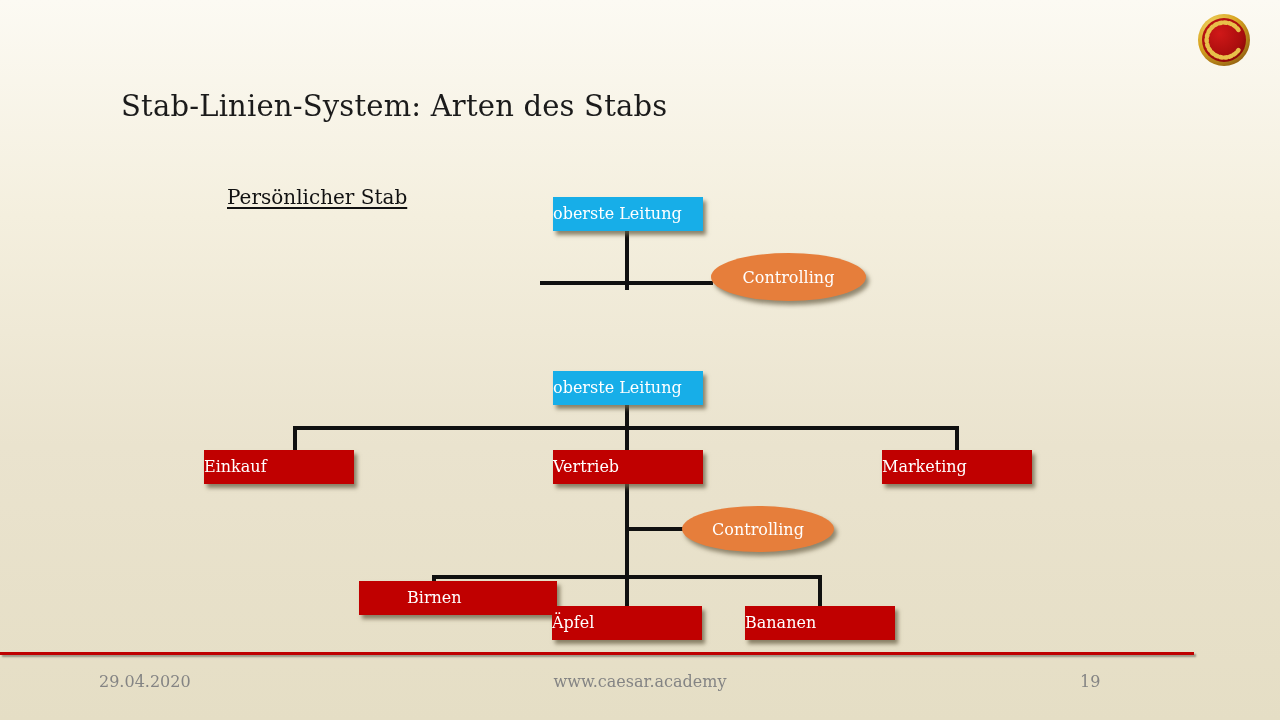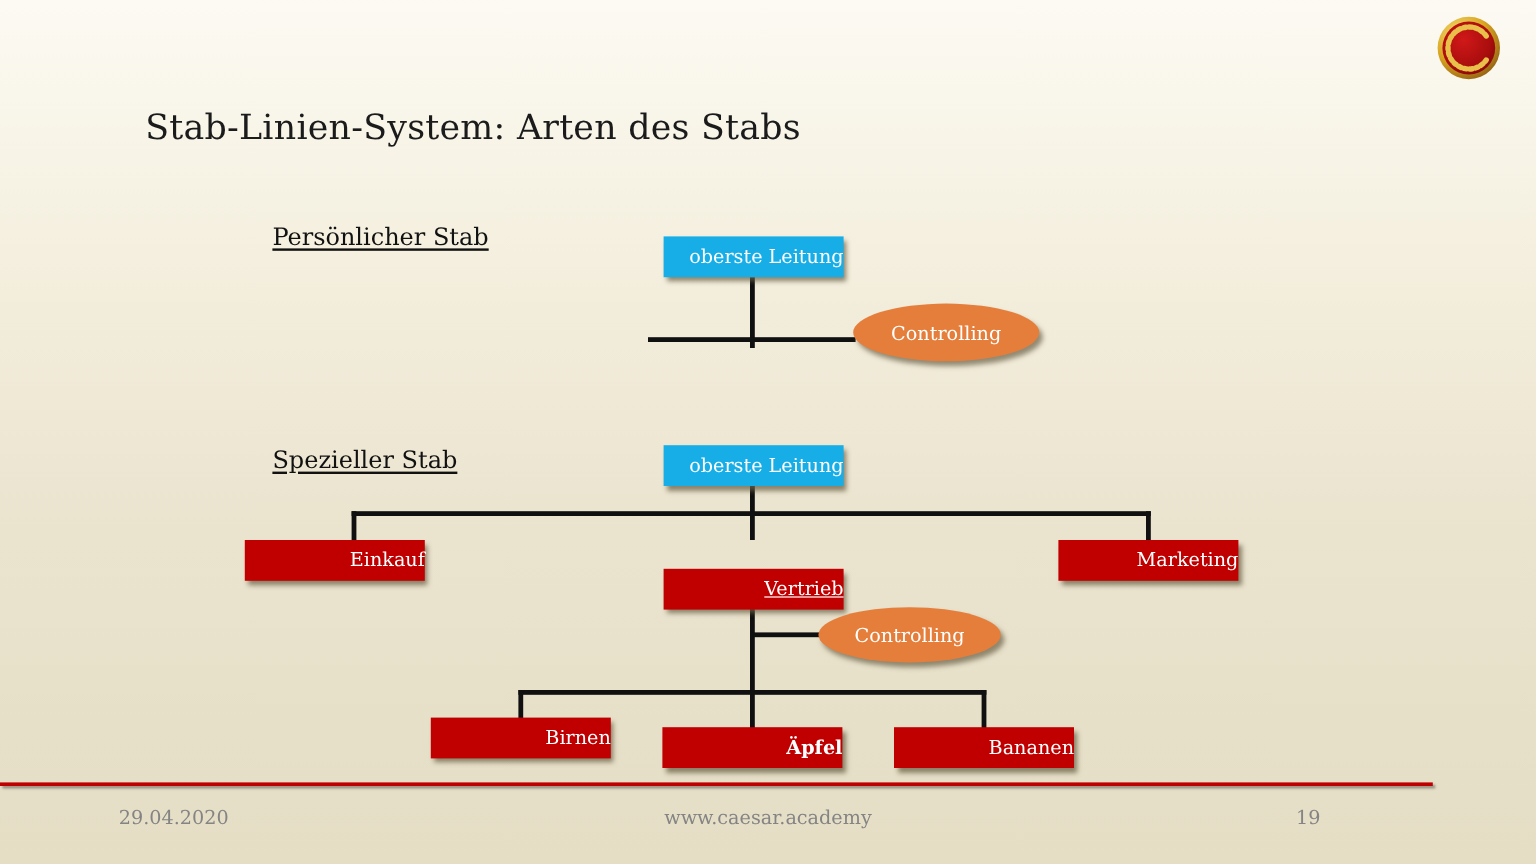--- a/index.html
+++ b/index.html
@@ -6,21 +6,21 @@
   .slide {
     position:relative; width:1280px; height:720px; overflow:hidden;
     font-family:"DejaVu Serif","Liberation Serif",serif;
     background:linear-gradient(180deg,#FCFAF3 0%,#F4EFDE 30%,#EAE3CE 62%,#E5DEC5 100%);
   }
   .abs { position:absolute;margin-left:25px; }
   .title { left:96px; top:89px; font-size:29px; color:#1b1b1b; letter-spacing:0.2px; }
   .section-heading { font-size:20px; color:#111; text-decoration:underline; text-underline-offset:3px; }
   .node {
     position:absolute; width:150px; height:34px; line-height:34px;
-    text-align:right; color:#fff; font-size:16px;
+    text-align:left; color:#fff; font-size:16px;
     box-shadow:3px 4px 4px rgba(105,96,70,0.75);
     z-index:3;
   }
   .root-box   { background:#17AEE8; }
   .red-box    { background:#C00000; }
   .ellipse {
     position:absolute; width:155px; height:48px; border-radius:50%;
     background:#E67E3B; color:#fff; font-size:16px;
     display:flex; align-items:center; justify-content:center;
     box-shadow:3px 4px 4px rgba(105,96,70,0.7);
@@ -62,39 +62,38 @@
   </div>
 
   <div class="abs section-heading" style="left:202px; top:185px;">Persönlicher Stab</div>
 
   <div class="conn" style="left:625px; top:231px; width:4px; height:59px;"></div>
   <div class="conn" style="left:540px; top:281px; width:173px; height:4px;"></div>
 
   <div class="node root-box" style="left:553px; top:197px;">oberste Leitung</div>
   <div class="ellipse" style="left:711px; top:253px;">Controlling</div>
 
-  <div class="abs section-heading" style="left:202px; top:371px;">Spezieller Stab</div>
 
   <div class="conn" style="left:625px; top:405px; width:4px; height:45px;"></div>
   <div class="conn" style="left:293px; top:426px; width:666px; height:4px;"></div>
   <div class="conn" style="left:293px; top:426px; width:4px; height:24px;"></div>
   <div class="conn" style="left:955px; top:426px; width:4px; height:24px;"></div>
   <div class="conn" style="left:625px; top:484px; width:4px; height:123px;"></div>
   <div class="conn" style="left:627px; top:527px; width:57px; height:4px;"></div>
   <div class="conn" style="left:432px; top:575px; width:390px; height:4px;"></div>
   <div class="conn" style="left:432px; top:575px; width:4px; height:32px;"></div>
   <div class="conn" style="left:818px; top:575px; width:4px; height:32px;"></div>
 
   <div class="node root-box" style="left:553px; top:371px;">oberste Leitung</div>
   <div class="node red-box" style="left:204px; top:450px;">Einkauf</div>
-  <div class="node red-box" style="left:553px; top:474px;text-decoration:underline;">Vertrieb</div>
+  <div class="node red-box" style="left:553px; top:450px;">Vertrieb</div>
   <div class="node red-box" style="left:882px; top:450px;">Marketing</div>
   <div class="ellipse" style="left:682px; top:506px; width:152px; height:46px;">Controlling</div>
-  <div class="node red-box" style="left:359px; top:598px;">Birnen</div>
-  <div class="node red-box" style="left:552px; top:606px;font-weight:bold;">Äpfel</div>
+  <div class="node red-box" style="left:359px; top:581px;padding-left:48px;">Birnen</div>
+  <div class="node red-box" style="left:552px; top:606px;">Äpfel</div>
   <div class="node red-box" style="left:745px; top:606px;">Bananen</div>
 
   <div class="divider"></div>
   <div class="footer-text" style="left:99px;text-align:right;">29.04.2020</div>
   <div class="footer-text footer-center">www.caesar.academy</div>
   <div class="footer-text footer-right">19</div>
 
 </div>
 
 </body></html>

